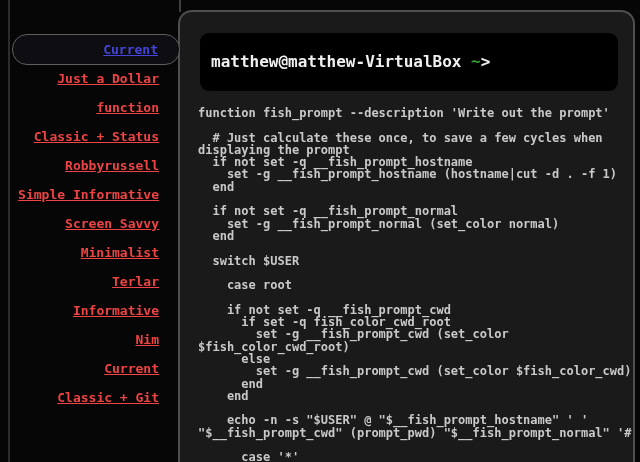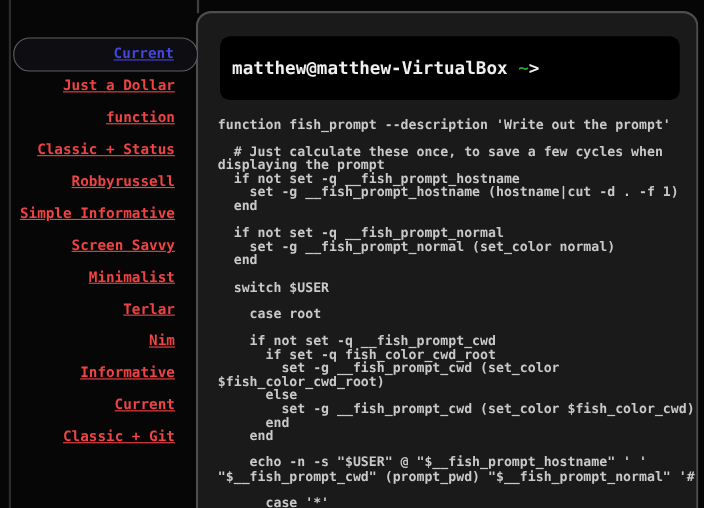--- a/index.html
+++ b/index.html
@@ -81,24 +81,24 @@
     <li>
       <a>Screen Savvy</a>
     </li>
     <li>
       <a>Minimalist</a>
     </li>
     <li>
       <a>Terlar</a>
     </li>
     <li>
-      <a>Nim</a>
+      <a>Informative</a>
     </li>
     <li>
-      <a>Informative</a>
+      <a>Nim</a>
     </li>
     <li>
       <a>Current</a>
     </li>
     <li>
       <a>Classic + Git</a>
     </li>
   </ul>
 </div>
 

